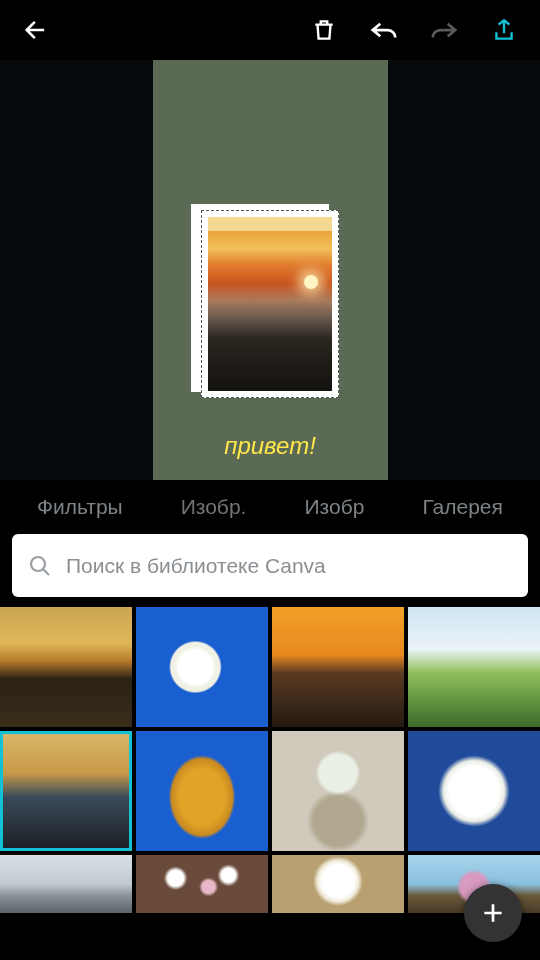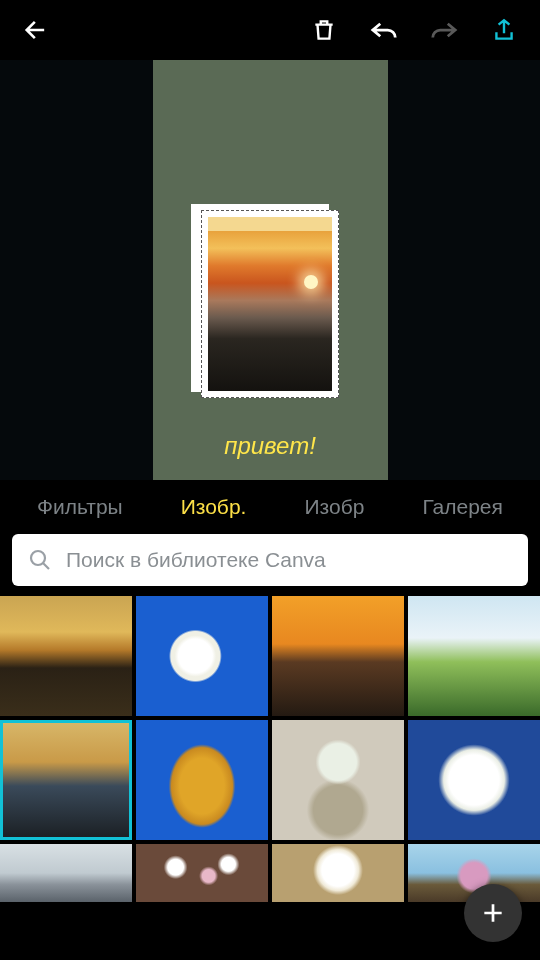--- a/index.html
+++ b/index.html
@@ -26,25 +26,25 @@
       #a9795c 48%, #6a5a4e 58%,
       #2a2620 70%, #14120f 100%);
       position:relative; overflow:hidden;
   }
   .sun { position:absolute; right:14px; top:58px; width:14px; height:14px; border-radius:50%; background:#fff6c4; box-shadow:0 0 12px 6px rgba(255,240,180,0.7); }
   .greeting { position:absolute; left:0; right:0; top:372px; text-align:center; font-style:italic; color:#ffe64a; font-size:24px; }
 
   
   .tabs { height:54px; display:flex; align-items:center; justify-content:space-around; background:#000; padding:0 8px; }
   .tab { color:#7d8387; font-size:21px; }
-  .tab.active { color:#fde047;text-align:center; }
+  .tab.active { color:#737373;text-align:center; }
 
   
   .search-wrap { padding:0 12px 10px; background:#000; }
-  .search { height:52px; background:#fff; border-radius:6px; display:flex; align-items:center; padding:0 16px; gap:14px; }
+  .search { height:63px; background:#fff; border-radius:6px; display:flex; align-items:center; padding:0 16px; gap:14px; }
   .search svg { stroke:#9aa0a6; fill:none; stroke-width:2.2; }
   .search-placeholder { color:#8a8f93; font-size:21px; }
 
   
   .grid { flex:1; background:#000; display:grid; grid-template-columns:repeat(4,1fr); gap:4px; padding:0; align-content:start; }
   .thumb { width:100%; height:120px; position:relative; }
   .thumb.selected { outline:3px solid #12c1d6; outline-offset:-3px; }
 
   
   .t0 { background:linear-gradient(to bottom,#caa552 0%,#e0b85a 30%,#b57a2a 45%,#2a2115 60%,#3a2e1a 100%); }

